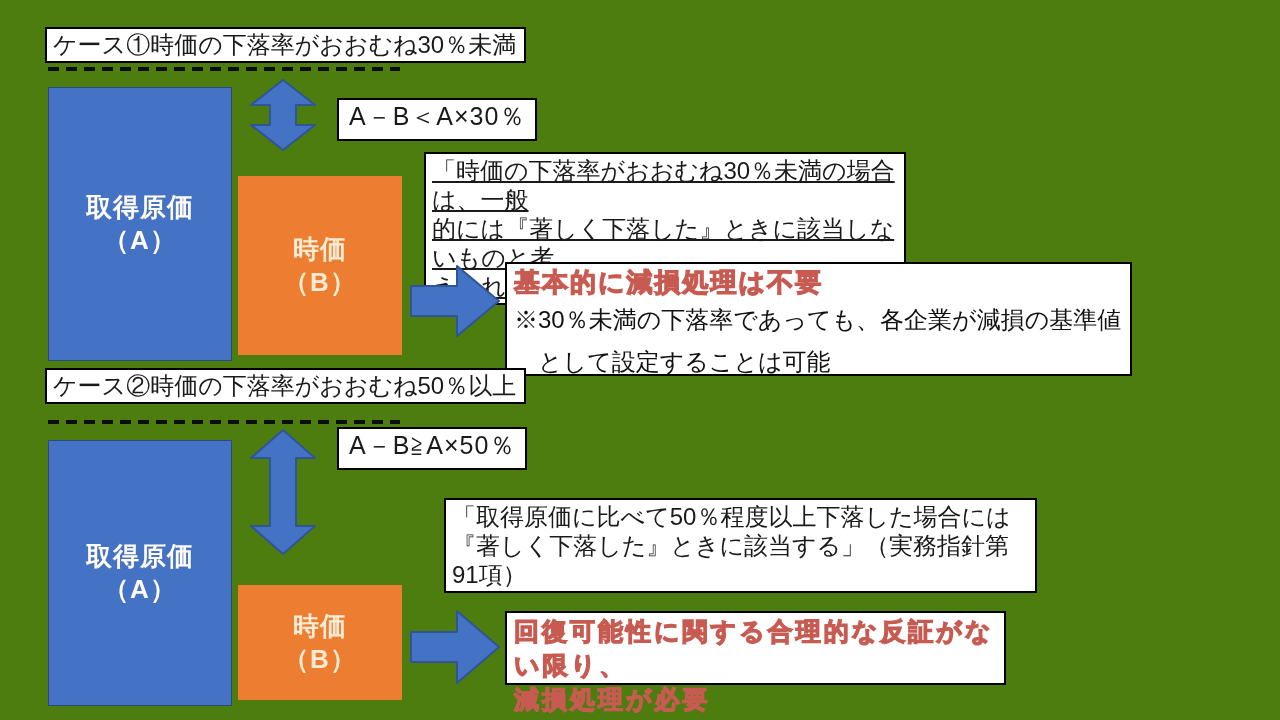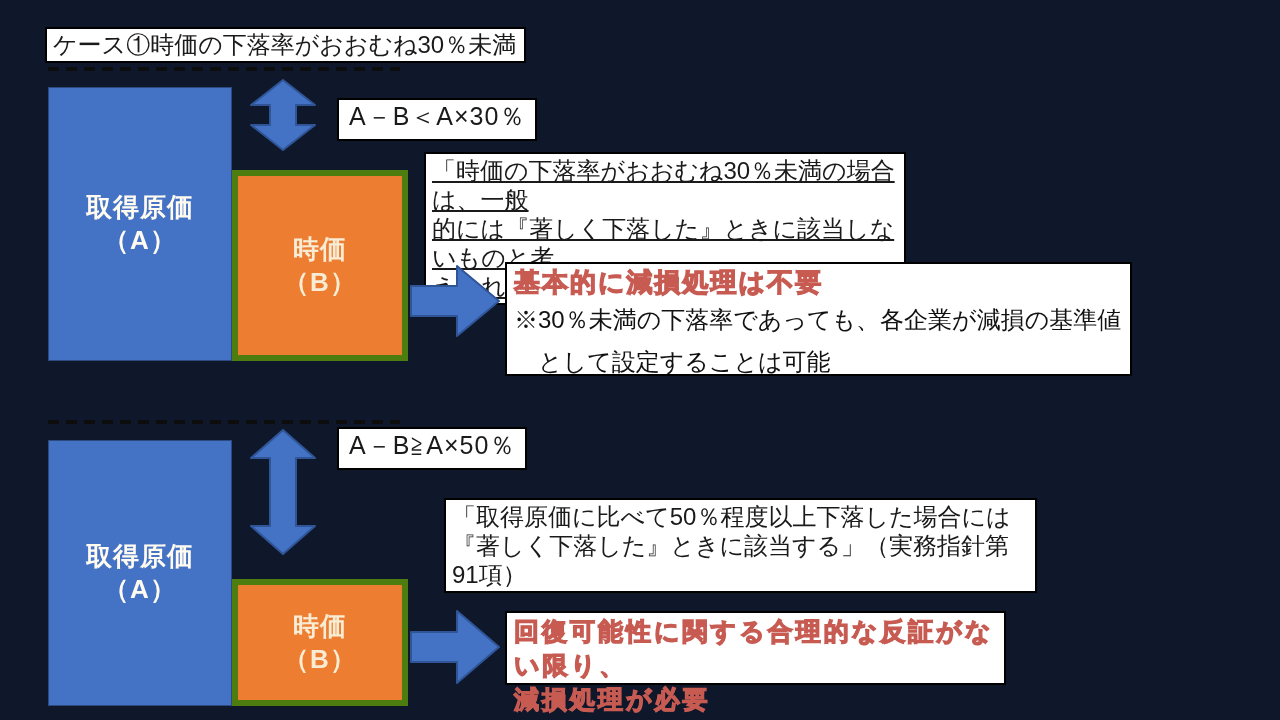--- a/index.html
+++ b/index.html
@@ -3,21 +3,21 @@
 <meta charset="utf-8">
 <style>
   * { margin: 0; padding: 0; box-sizing: border-box; }
   html, body { background: #c9d2e8; }
   body { font-family: "Liberation Sans", sans-serif; }
 
   #canvas {
     position: relative;
     width: 1280px;
     height: 720px;
-    background: #0f172a;
+    background: #4d7c0f;
     overflow: hidden;
     font-family: "Liberation Sans", sans-serif;
   }
 
   .abs { position: absolute; }
 
   .wbox {
     position: absolute;
     background: #ffffff;
     border: 2px solid #000000;
@@ -158,20 +158,21 @@
       <polygon points="1,22 47,22 47,2 89,37 47,72 47,52 1,52" fill="#4472C4" stroke="#2F5597" stroke-width="2" stroke-linejoin="round"></polygon>
     </svg>
   </div>
 
   <div class="wbox result-box c1-result">
     <div class="highlight">基本的に減損処理は不要</div>
     <div class="result-note">※30％未満の下落率であっても、各企業が減損の基準値
 　として設定することは可能</div>
   </div>
 
+  <div class="wbox title-box c2-title">ケース②時価の下落率がおおむね50％以上</div>
 
   <div class="dashed-line c2-dash"></div>
 
   <div class="bar bar-cost c2-cost"><span>取得原価
 （A）</span></div>
 
   <div class="bar bar-market c2-market"><span>時価
 （B）</span></div>
 
   <div class="abs c2-udarrow">

